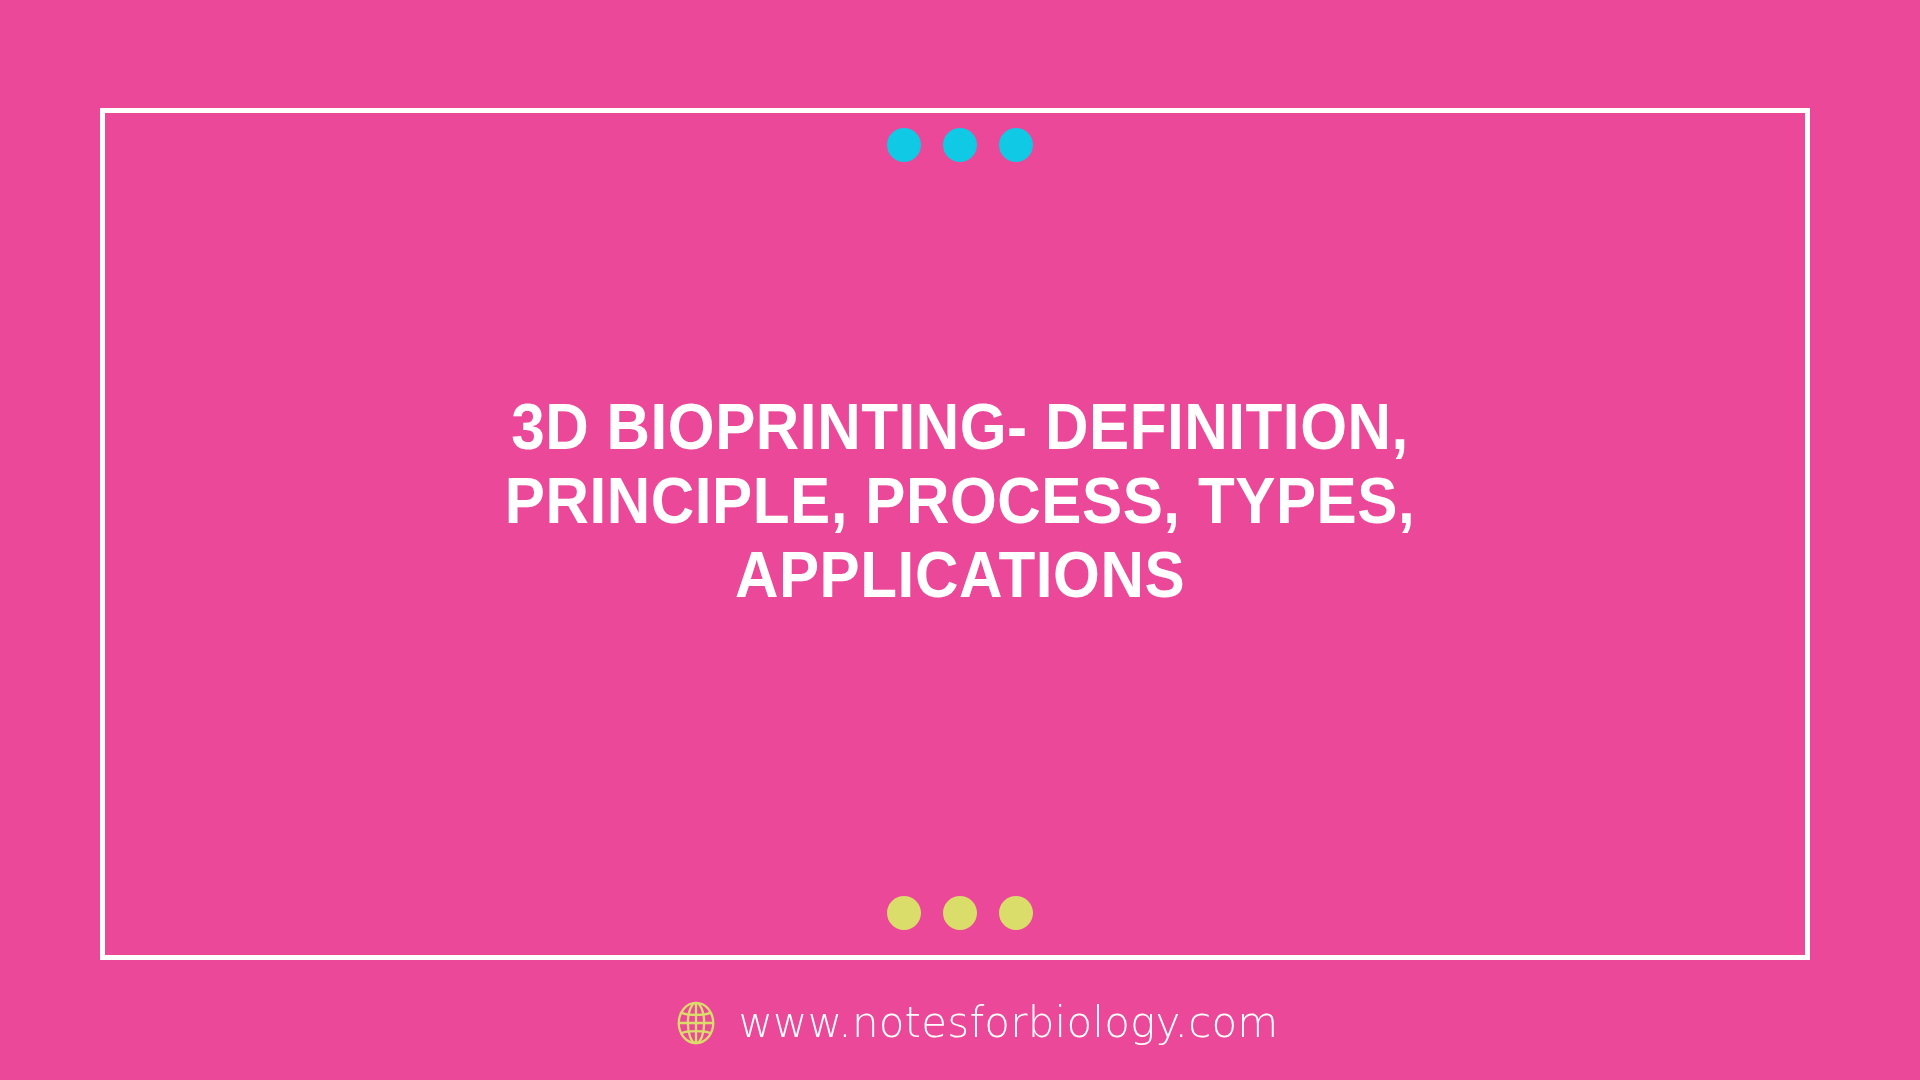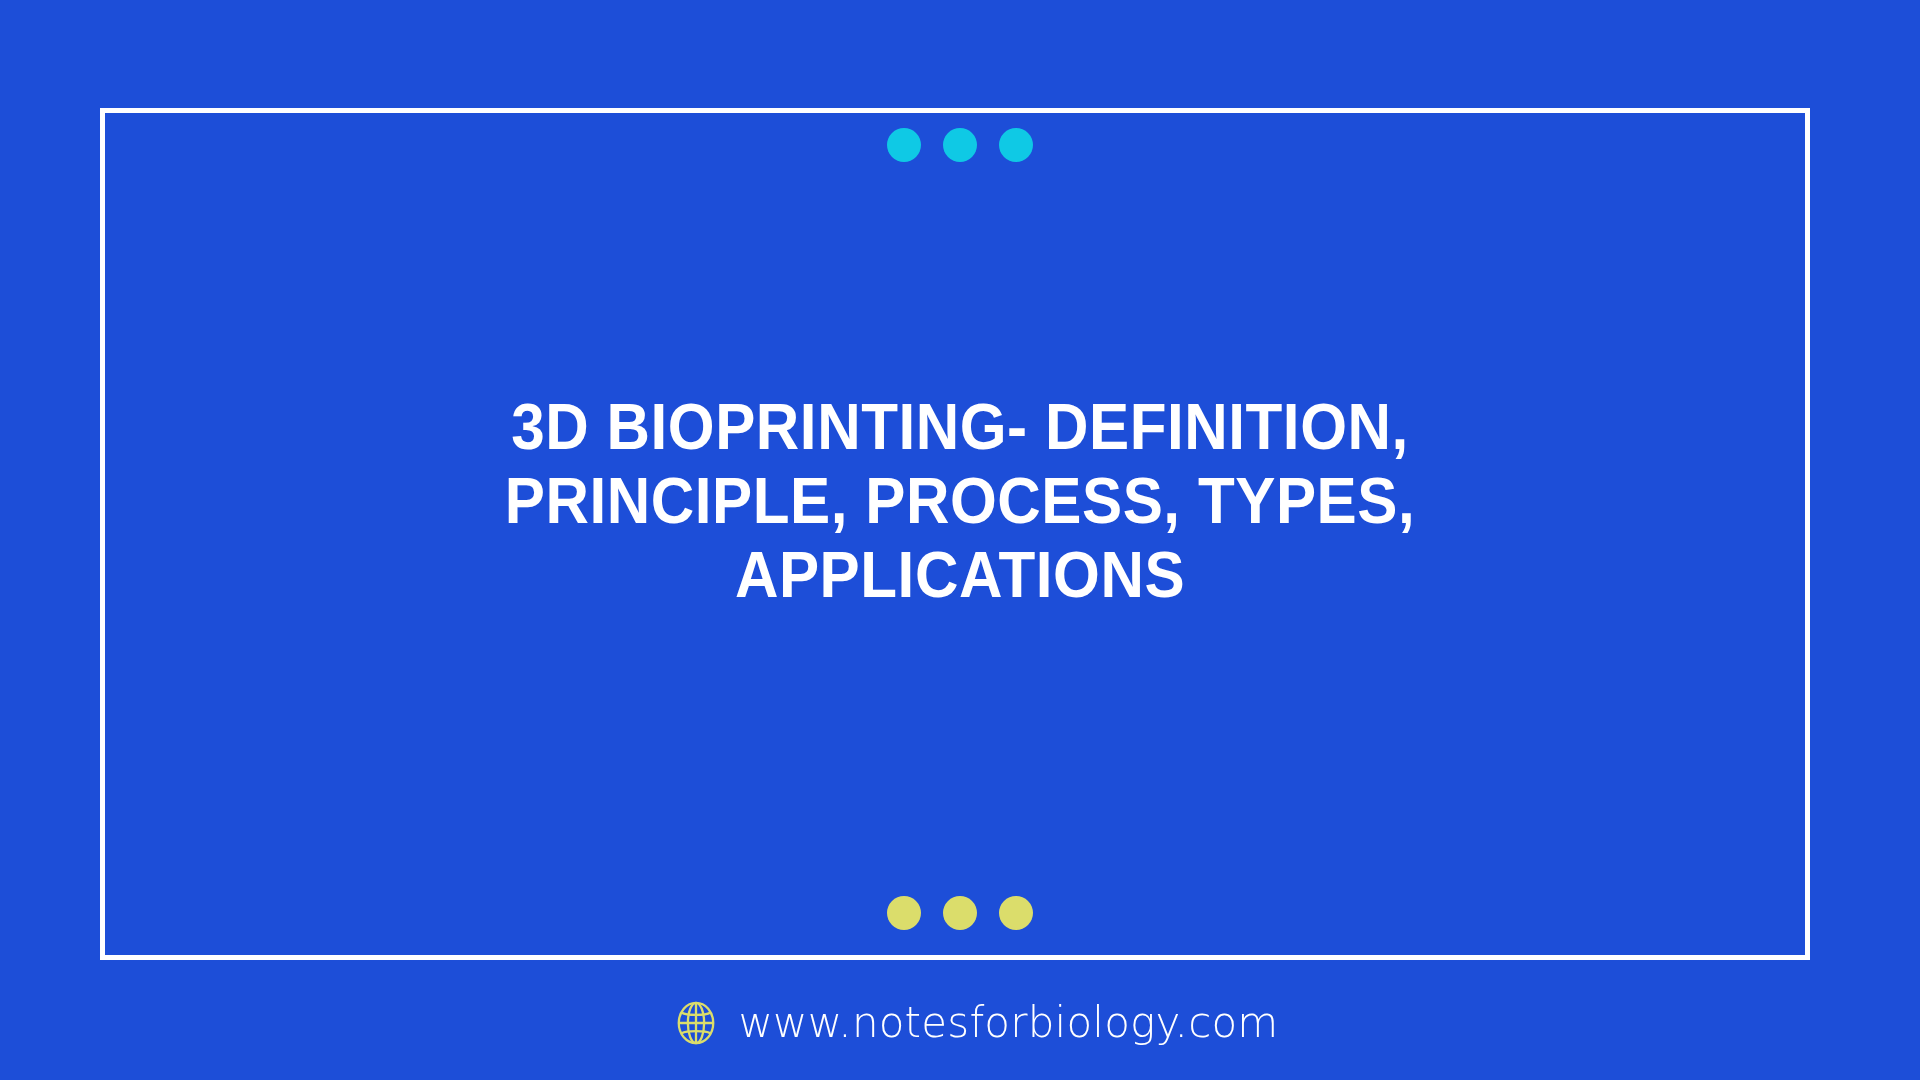--- a/index.html
+++ b/index.html
@@ -12,21 +12,21 @@
     height: 1080px;
     overflow: hidden;
     font-family: "Liberation Sans", sans-serif;
   }
 
   
   .slide {
     position: relative;
     width: 1920px;
     height: 1080px;
-    background: #1d4ed8;
+    background: #ec4899;
     box-sizing: border-box;
   }
 
   
   .frame {
     position: absolute;
     left: 100px;
     top: 108px;
     width: 1710px;
     height: 852px;

